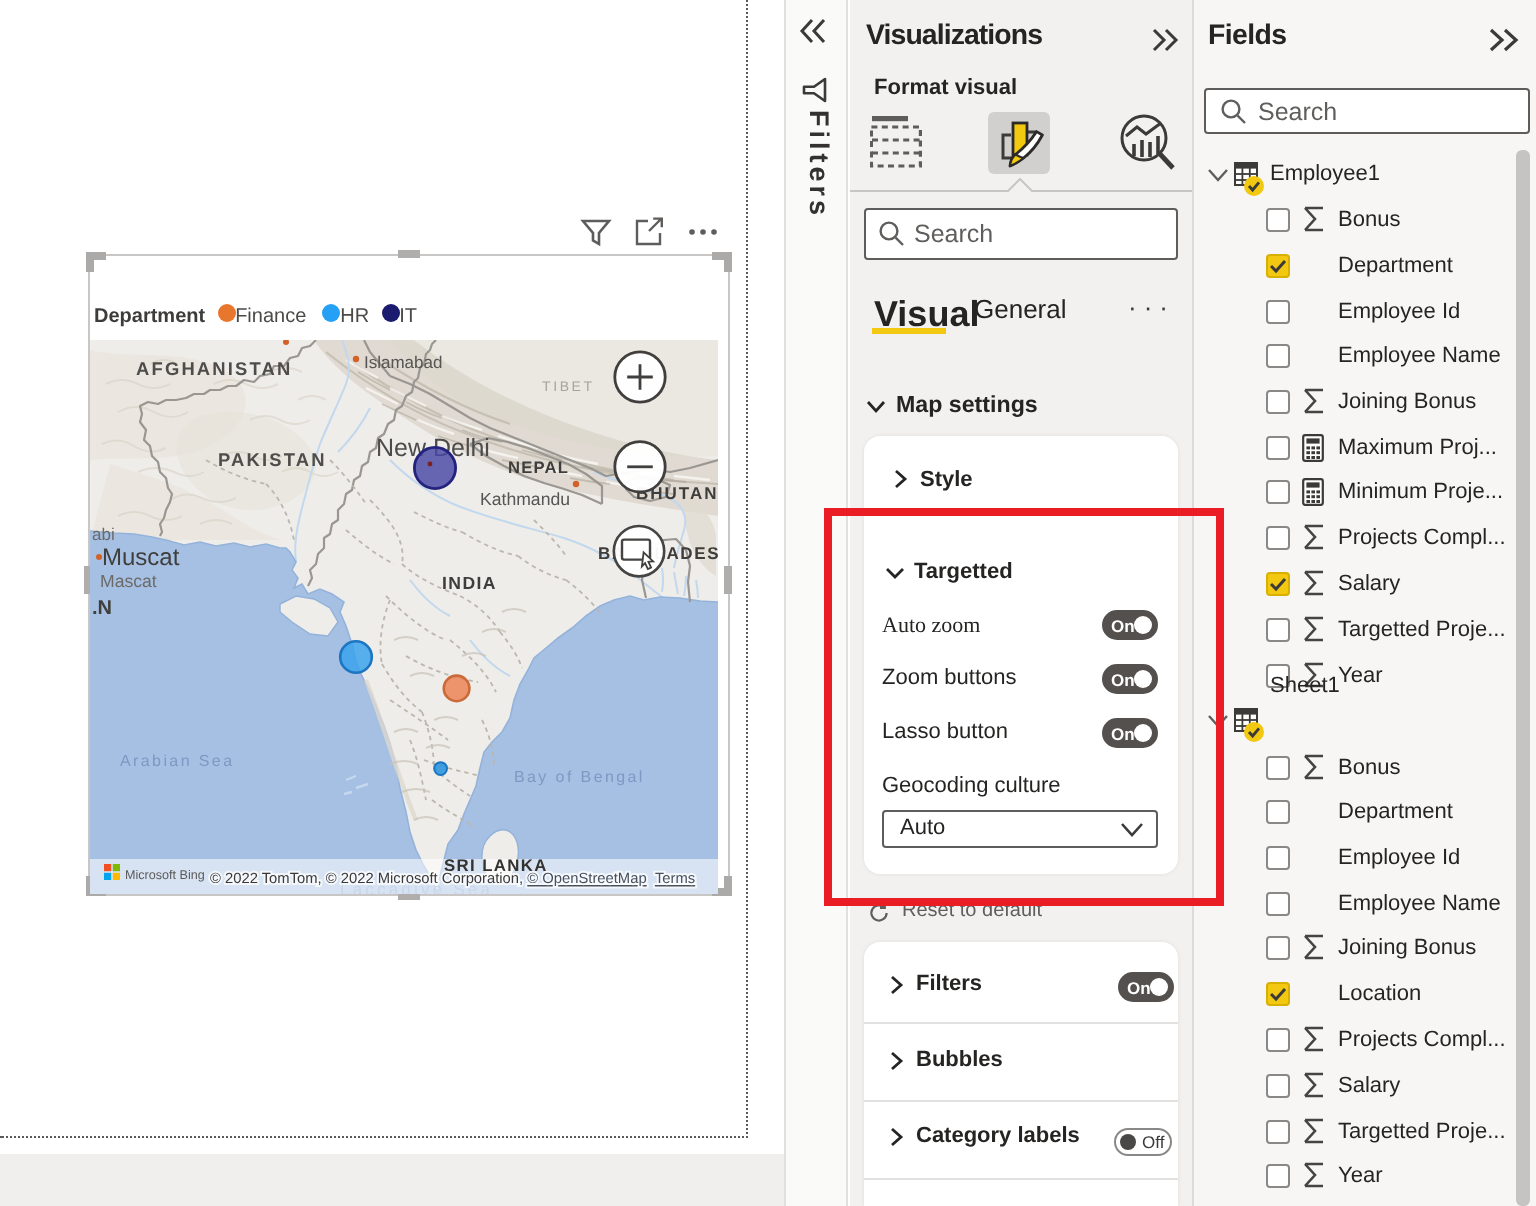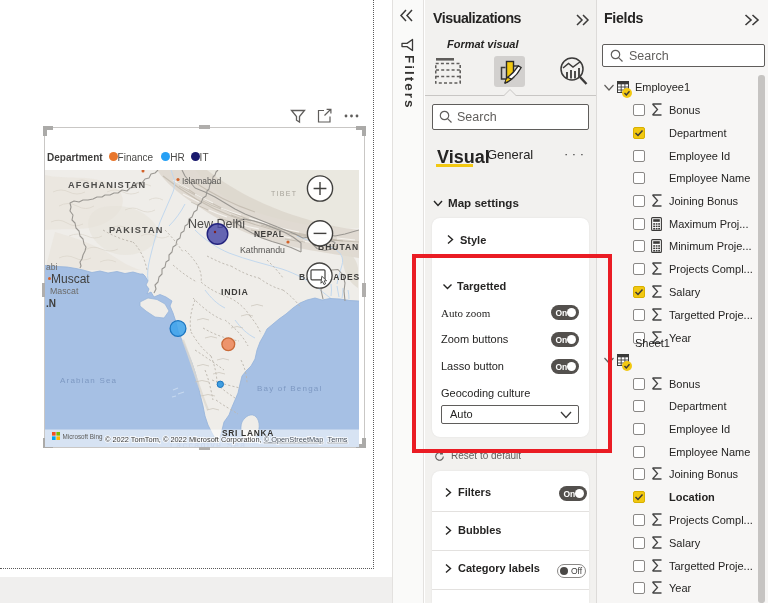--- a/index.html
+++ b/index.html
@@ -263,21 +263,21 @@
 </div>
 <div class="abs" style="left:398px;top:55px;width:19px;height:60px;font-size:13.5px;font-weight:bold;color:#333230;writing-mode:vertical-rl;letter-spacing:2px;">Filters</div>
 
 <div class="abs" id="vizpane" style="left:425px;top:0;width:171px;height:603px;background:#f2f1ef;"></div>
 <div class="abs bold" style="left:433px;top:10px;font-size:14.2px;color:#252423;letter-spacing:-0.45px;">Visualizations</div>
 <div class="abs" style="left:575px;top:13px;width:16px;height:14px;">
 <svg width="16" height="14" viewBox="0 0 16 14">
         <path d="M2 2 L7 7 L2 12 M8 2 L13 7 L8 12" fill="none" stroke="#3b3a39" stroke-width="1.5"></path>
       </svg>
 </div>
-<div class="abs bold" style="left:447px;top:38px;font-size:11px;color:#252423;font-style:italic;">Format visual</div>
+<div class="abs bold" style="left:437px;top:38px;font-size:11px;color:#252423;">Format visual</div>
 
 <div class="abs" style="left:435px;top:57px;width:26px;height:27px;">
 <svg width="26" height="27" viewBox="0 0 26 27">
   <rect x="1" y="1" width="18" height="2.6" fill="#5f5d5b"></rect>
   <rect x="0.7" y="6.5" width="24.5" height="19.5" fill="none" stroke="#5f5d5b" stroke-width="1.6" stroke-dasharray="3,2.2"></rect>
   <line x1="1" y1="13" x2="25" y2="13" stroke="#5f5d5b" stroke-width="1.4" stroke-dasharray="3,2.2"></line>
   <line x1="1" y1="19.5" x2="25" y2="19.5" stroke="#5f5d5b" stroke-width="1.4" stroke-dasharray="3,2.2"></line>
 </svg>
 </div>
 
@@ -570,21 +570,21 @@
         <svg width="12" height="13" viewBox="0 0 12 13">
           <path d="M1.5 1 h9 M1.5 1 L6.5 6.5 L1.5 12 M10.5 12 h-9" fill="none" stroke="#444" stroke-width="1.3"></path>
         </svg>
       </div>
       <div class="abs" style="left:669px;top:468px;font-size:11px;color:#252423;">Joining Bonus</div>
 <div class="abs" style="left:633px;top:491px;width:12px;height:12px;background:#f2c811;border:1px solid #d8b000;border-radius:2px;">
         <svg width="10" height="10" viewBox="0 0 10 10" style="margin:0px 0 0 0px;">
           <path d="M1.5 5 L4 7.5 L8.5 2.5" fill="none" stroke="#3b3a39" stroke-width="1.5"></path>
         </svg>
       </div>
-      <div class="abs" style="left:669px;top:491px;font-size:11px;color:#252423;font-weight:bold;">Location</div>
+      <div class="abs" style="left:669px;top:491px;font-size:11px;color:#252423;">Location</div>
 <div class="abs" style="left:633px;top:514px;width:12px;height:12px;background:#fff;border:1px solid #8a8886;border-radius:2px;"></div>
       <div class="abs" style="left:651px;top:513px;width:12px;height:13px;">
         <svg width="12" height="13" viewBox="0 0 12 13">
           <path d="M1.5 1 h9 M1.5 1 L6.5 6.5 L1.5 12 M10.5 12 h-9" fill="none" stroke="#444" stroke-width="1.3"></path>
         </svg>
       </div>
       <div class="abs" style="left:669px;top:514px;font-size:11px;color:#252423;">Projects Compl...</div>
 <div class="abs" style="left:633px;top:537px;width:12px;height:12px;background:#fff;border:1px solid #8a8886;border-radius:2px;"></div>
       <div class="abs" style="left:651px;top:536px;width:12px;height:13px;">
         <svg width="12" height="13" viewBox="0 0 12 13">

